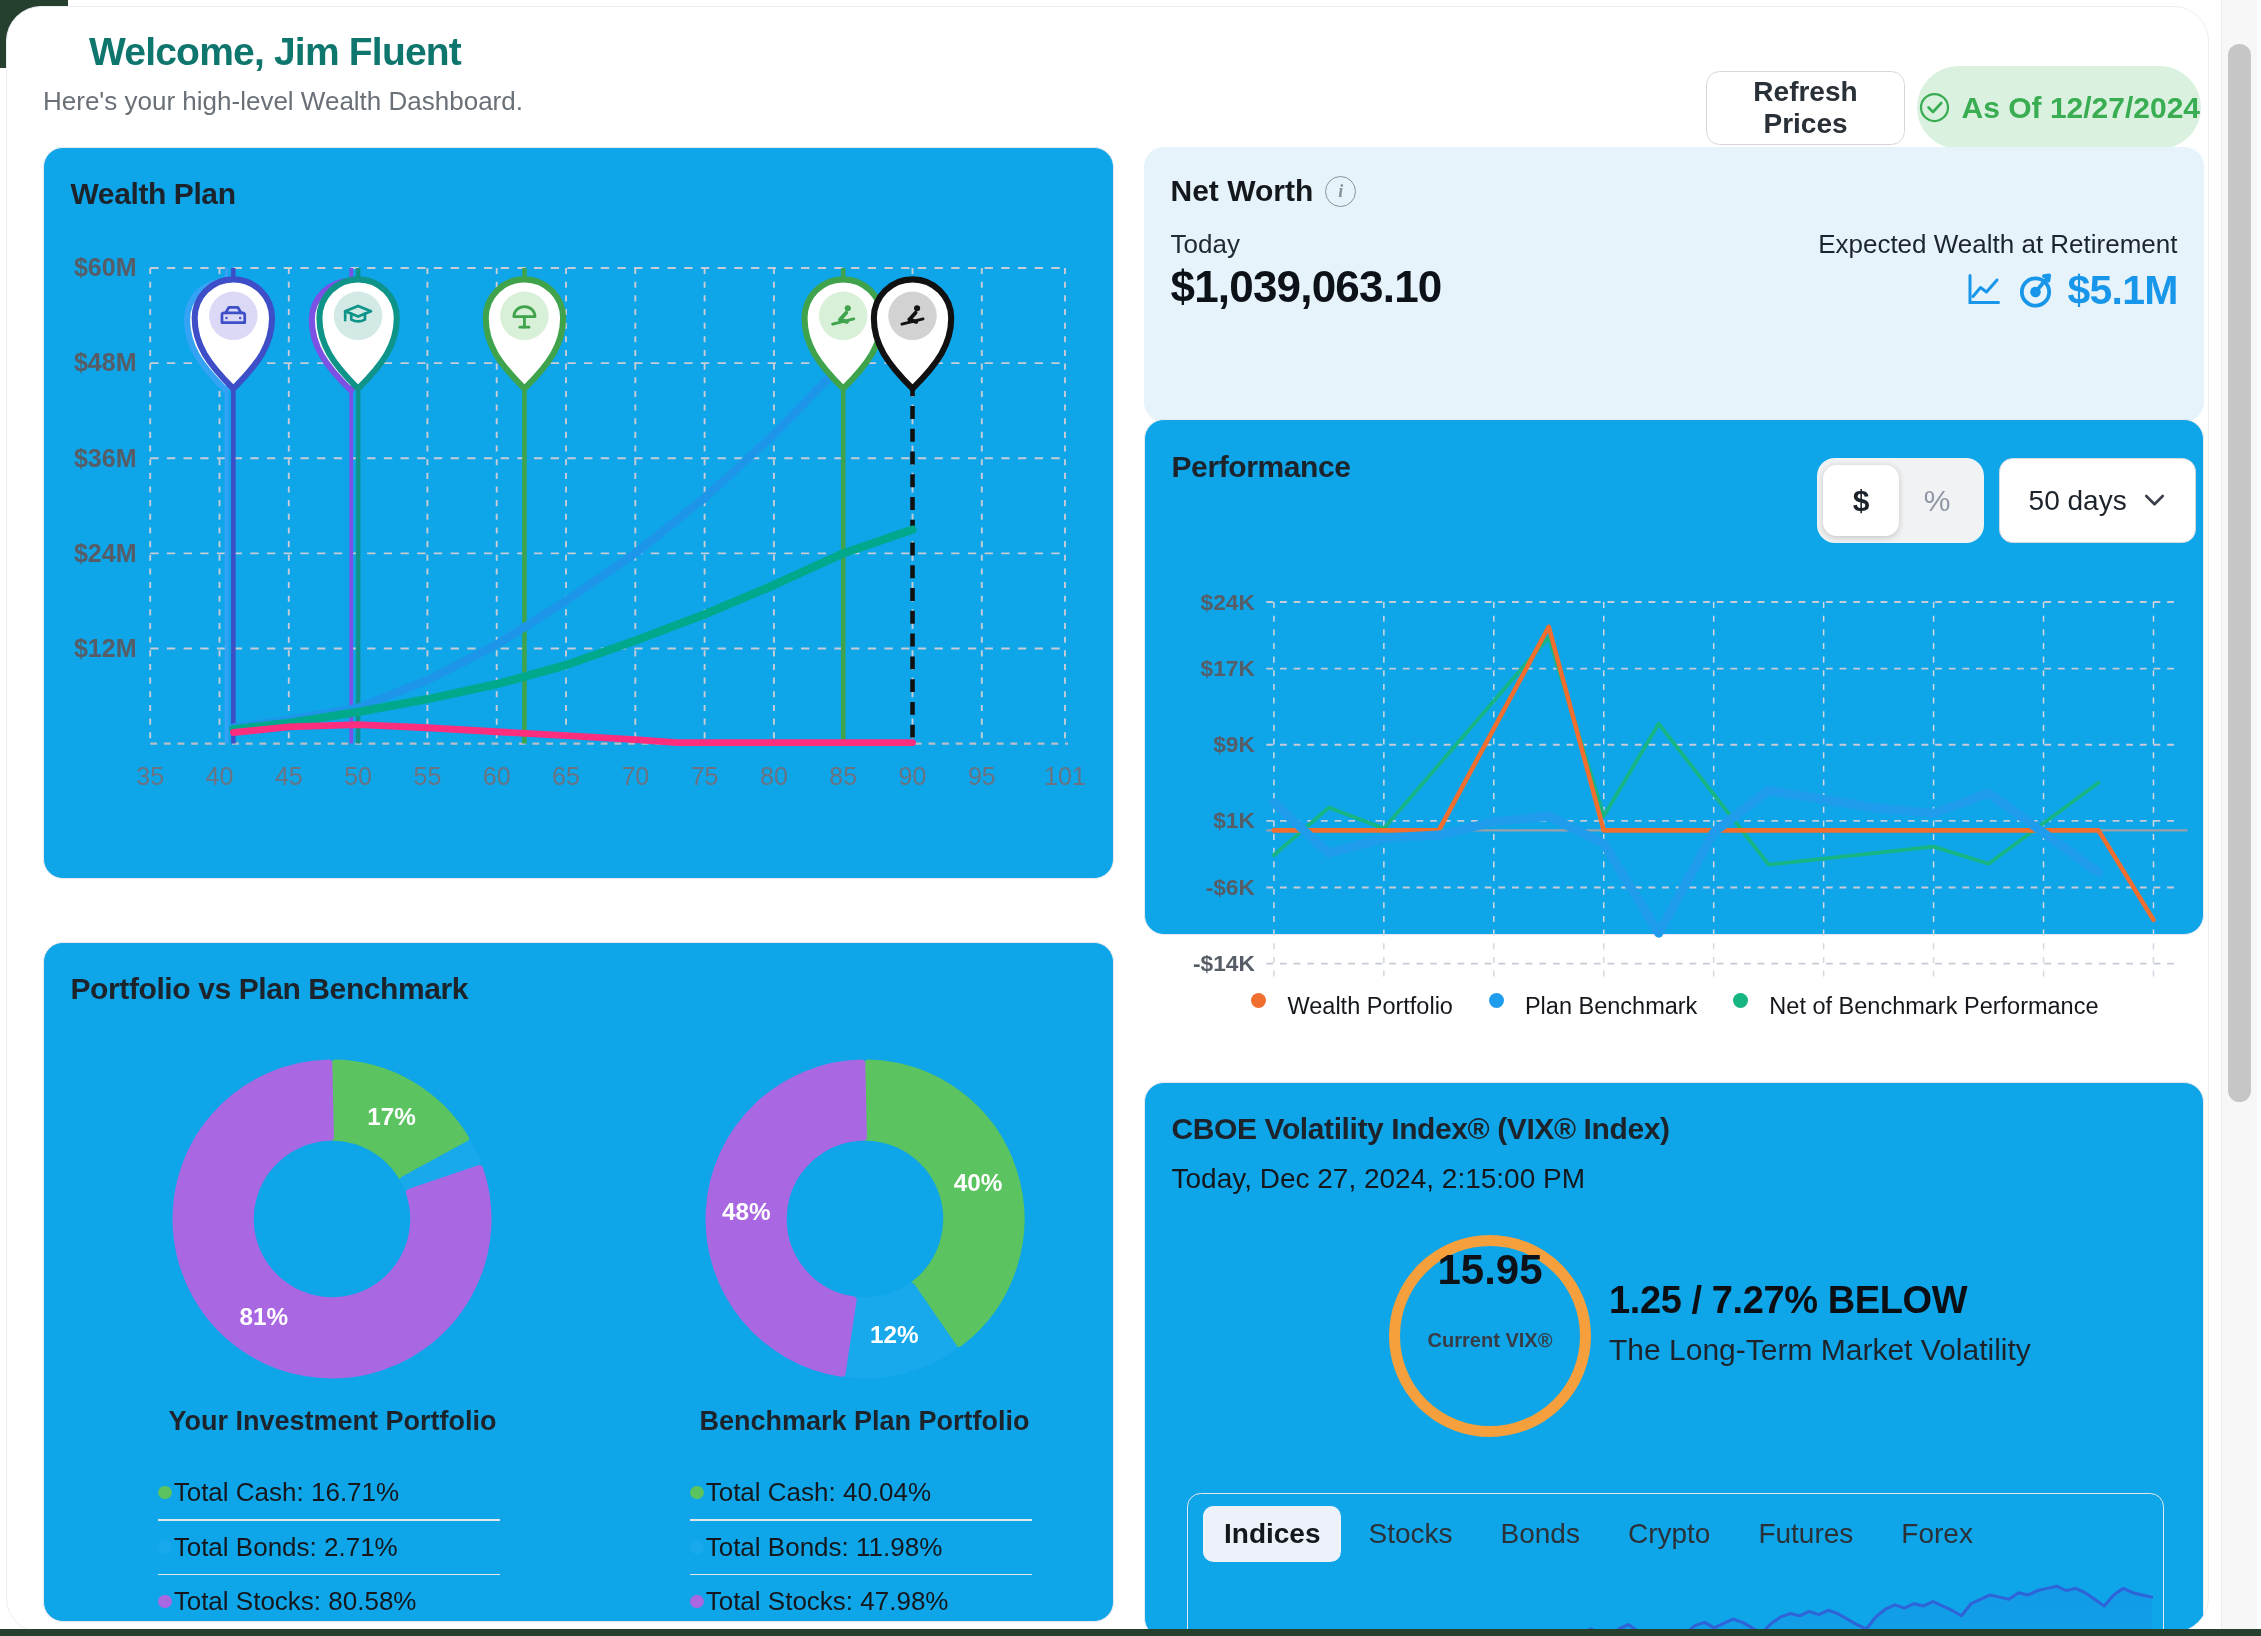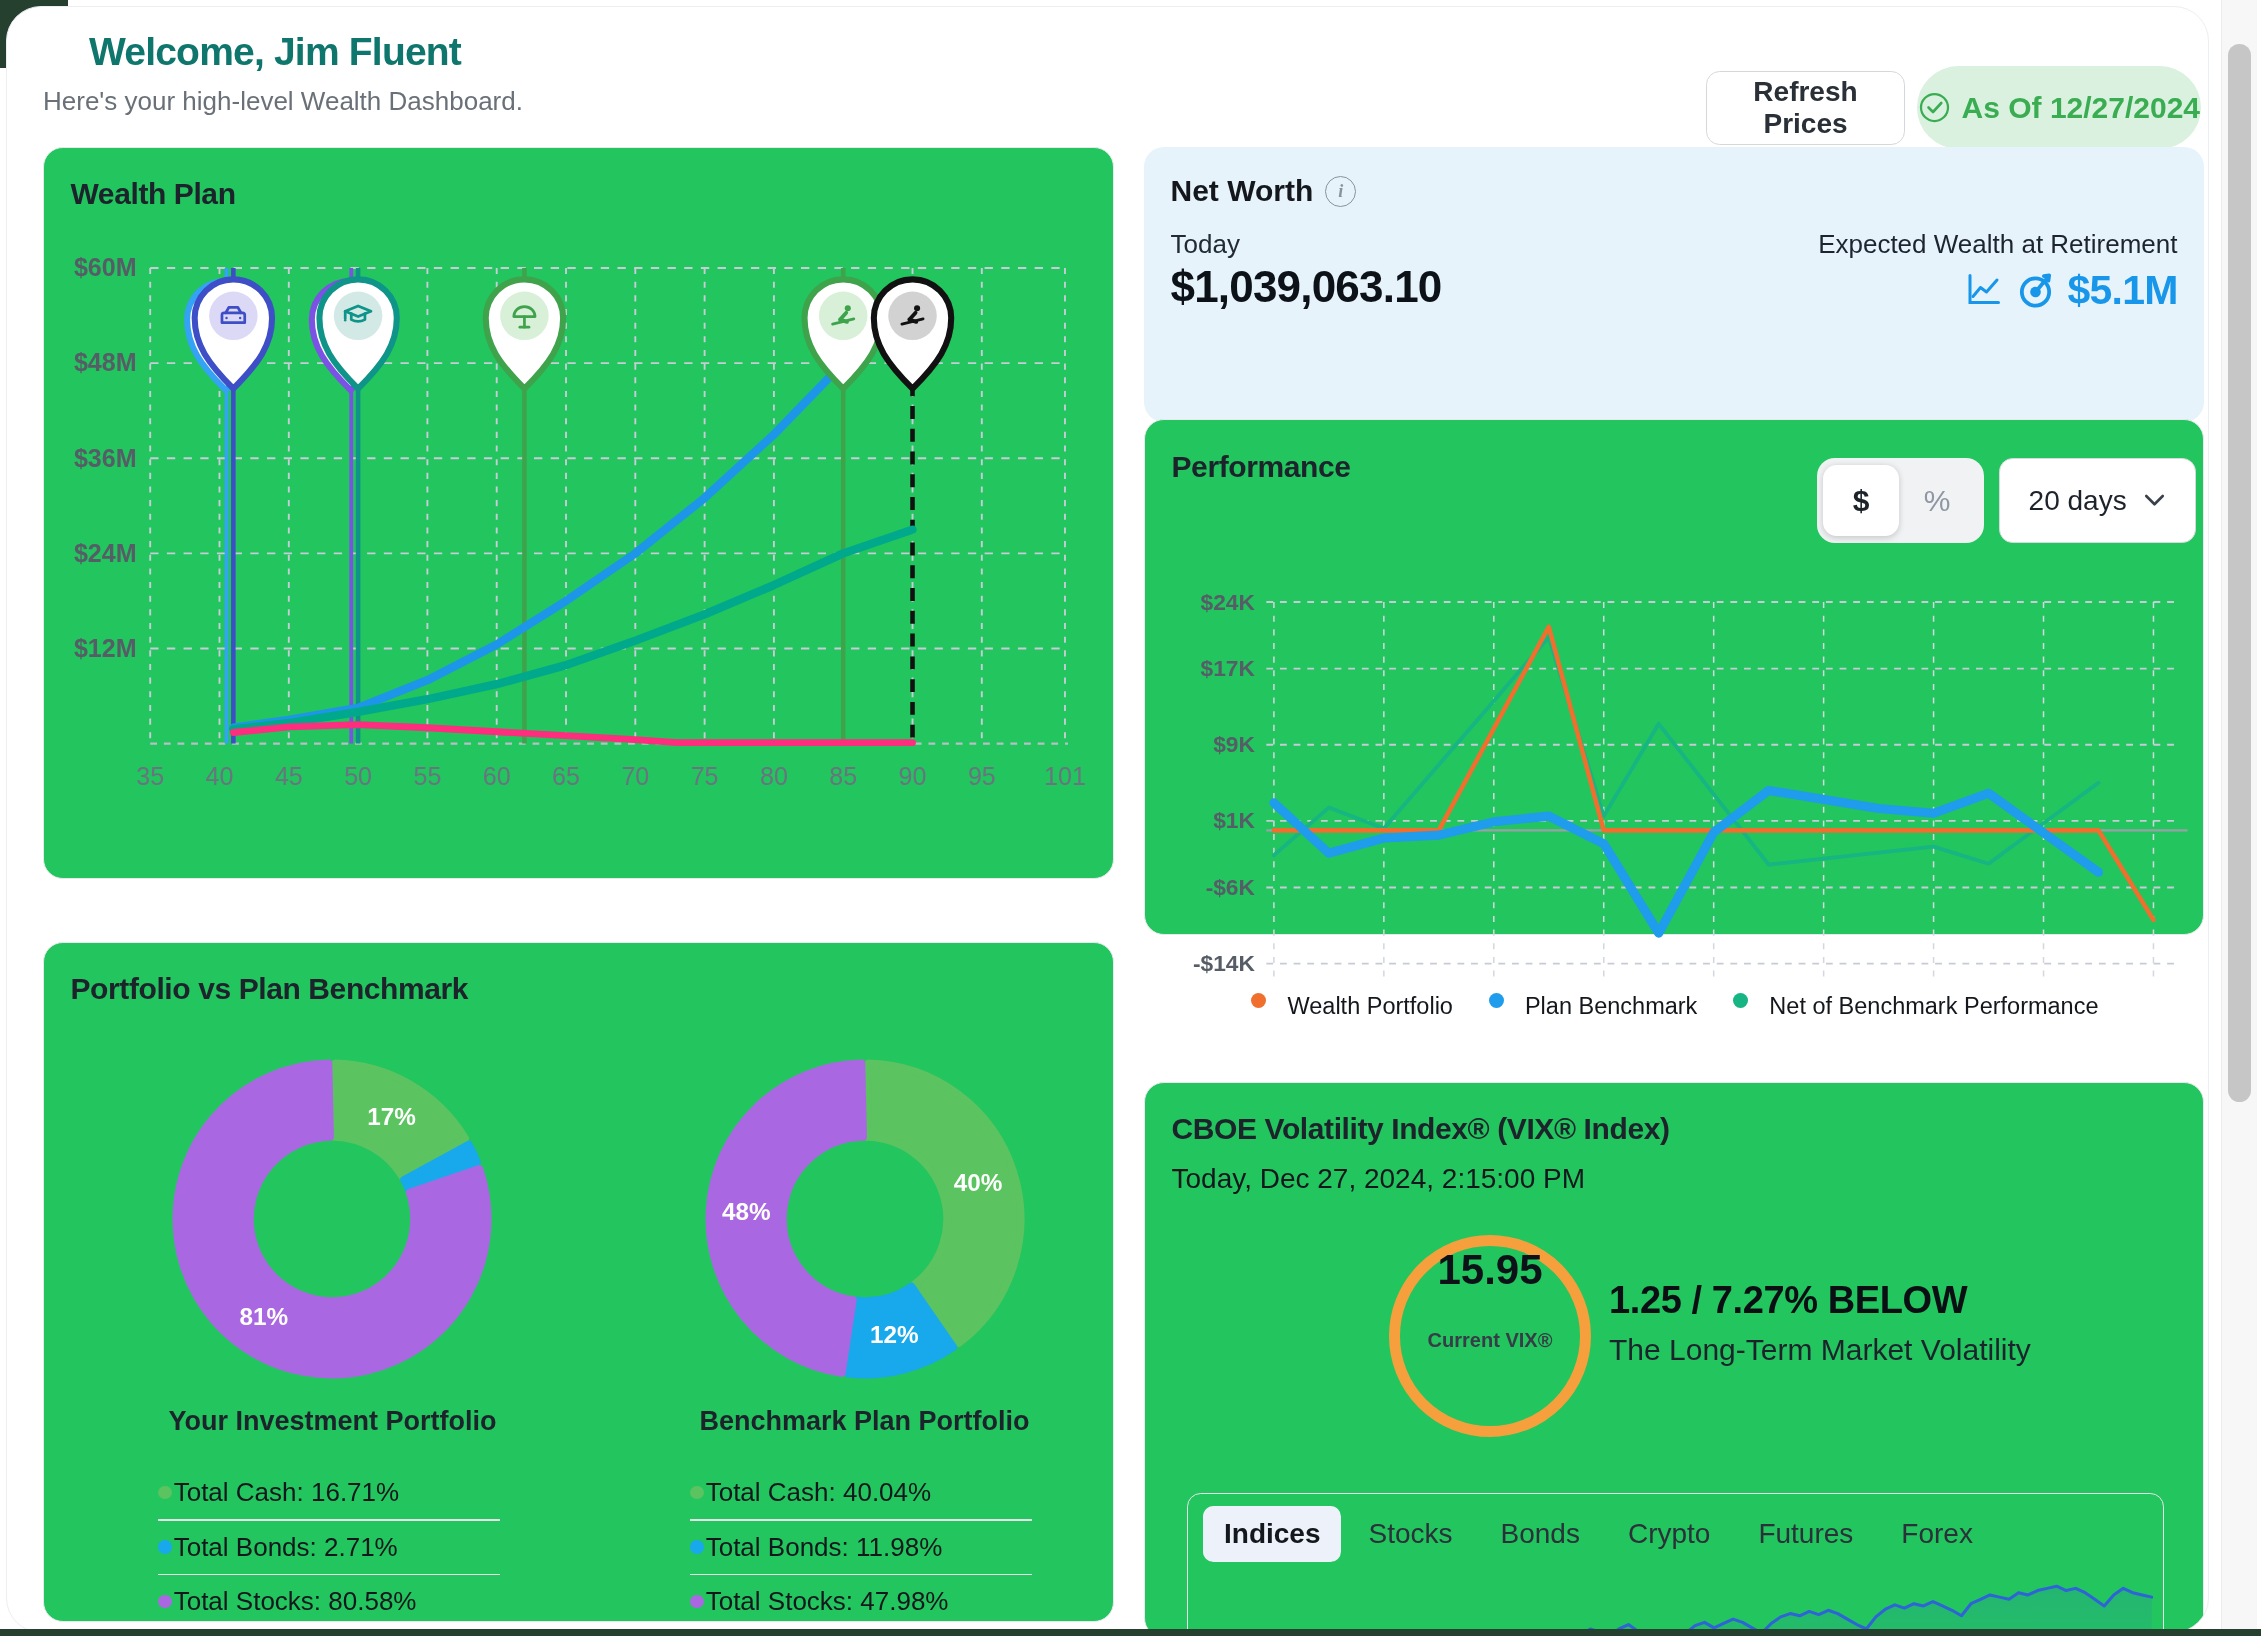--- a/index.html
+++ b/index.html
@@ -1,20 +1,20 @@
 <!DOCTYPE html>
 <html style="font-size:12px"><head>
 <meta charset="utf-8">
 <style>
   html,body{margin:0;padding:0;}
   body{width:2261px;height:1637px;background:#ffffff;font-family:"Liberation Sans",sans-serif;overflow:hidden;position:relative;}
   #corner-accent{position:absolute;left:0;top:0;width:68px;height:68px;background:#26402f;}
   #bottom-accent{position:absolute;left:0;top:1629px;width:2261px;height:7.6px;background:#26402f;}
   #app{position:absolute;left:6px;top:6px;width:2201px;height:1625px;background:#ffffff;border:1.5px solid #eceef1;border-radius:35px;overflow:hidden;}
-  .card{position:absolute;background:#22c55e;border:1.5px solid #e7e9ee;border-radius:20px;box-sizing:border-box;}
+  .card{position:absolute;background:#0ea5e9;border:1.5px solid #e7e9ee;border-radius:20px;box-sizing:border-box;}
   .card-title{font-size:30px;font-weight:700;color:#1d232b;letter-spacing:-0.4px;}
   
   #page-title{position:absolute;left:36px;top:23px;font-size:39px;font-weight:800;color:#0f766e;letter-spacing:-0.8px;margin-left:46px;}
   #page-subtitle{position:absolute;left:36px;top:79px;font-size:26px;color:#697077;}
   #refresh-btn{position:absolute;left:1699px;top:64px;width:199px;height:74px;background:#fff;border:1.5px solid #d5d7db;border-radius:13.7px;font-size:28px;font-weight:600;color:#2a3037;display:flex;align-items:center;justify-content:center;cursor:pointer;}
   #asof-pill{position:absolute;left:1910px;top:59px;width:284px;height:83px;background:#d9f1de;border-radius:46px;color:#3aad52;font-size:30px;font-weight:700;display:flex;align-items:center;justify-content:center;gap:10.6px;}
   
   #scroll-track{position:absolute;left:2221px;top:0;width:35px;height:1637px;background:#f7f7f7;border-left:0.8px solid #ececec;}
   #scroll-thumb{position:absolute;left:6px;top:44px;width:23px;height:1058px;background:#c6c6c6;border-radius:11.4px;}
   
@@ -270,21 +270,21 @@
     </div>
   </div>
 
   <div id="perf-card" class="card">
     <div class="card-title">Performance</div>
     <div id="perf-toggle">
       <div class="seg on">$</div>
       <div class="seg off">%</div>
     </div>
     <div id="perf-range">
-      <span>20 days</span>
+      <span>50 days</span>
       <svg width="23" height="15" viewBox="0 0 30 20">
         <path d="M4 4 L15 15 L26 4" fill="none" stroke="#3a414b" stroke-width="3.5" stroke-linecap="round" stroke-linejoin="round"></path>
       </svg>
     </div>
     <svg id="perf-chart" width="1057" height="436" viewBox="0 0 1394 575">
         <line x1="160" y1="62" x2="1360" y2="62" stroke="#c6cbd6" stroke-width="2.5" stroke-dasharray="9 9"></line>
         <text x="145" y="72" text-anchor="end" font-size="30" fill="#565d66" font-weight="600">$24K</text>
         <line x1="160" y1="149.85000000000002" x2="1360" y2="149.85000000000002" stroke="#c6cbd6" stroke-width="2.5" stroke-dasharray="9 9"></line>
         <text x="145" y="159.85000000000002" text-anchor="end" font-size="30" fill="#565d66" font-weight="600">$17K</text>
         <line x1="160" y1="250.25" x2="1360" y2="250.25" stroke="#c6cbd6" stroke-width="2.5" stroke-dasharray="9 9"></line>

